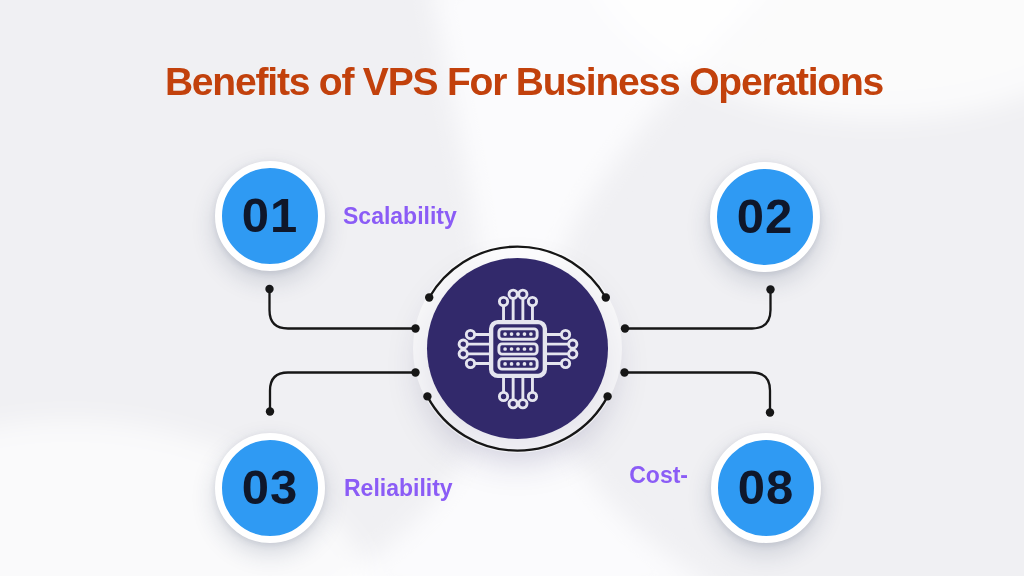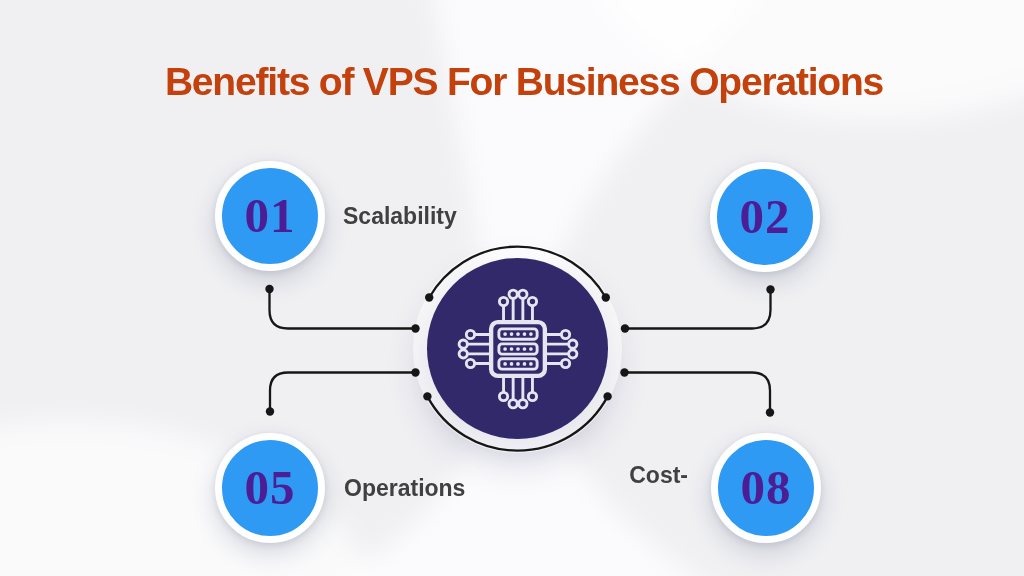--- a/index.html
+++ b/index.html
@@ -23,29 +23,29 @@
     display:flex; align-items:center; justify-content:center;
     box-shadow:0 0 0 14px rgba(255,255,255,0.55), 0 18px 38px rgba(44,38,100,0.25);
   }
   .badge {
     position:absolute; width:96px; height:96px; border-radius:50%;
     background:#2f9af3; border:7px solid #ffffff; z-index:3;
     display:flex; align-items:center; justify-content:center;
     box-shadow:0 10px 24px rgba(40,55,90,0.18), 0 2px 6px rgba(40,55,90,0.12);
   }
   .badge span {
-    color:#4c1d95; font-size:49px; font-weight:bold; letter-spacing:1px;
-    line-height:1; transform:translateY(-1px);font-family:Liberation Serif, serif;
+    color:#0f172a; font-size:49px; font-weight:bold; letter-spacing:1px;
+    line-height:1; transform:translateY(-1px);
   }
   .badge-01 { left:215px; top:161px; }
   .badge-02 { left:710px; top:162px;text-align:center; }
   .badge-03 { left:215px; top:433px; }
   .badge-04 { left:711px; top:433px; }
   .step-label {
-    position:absolute; z-index:3; color:#404040;
+    position:absolute; z-index:3; color:#8b5cf6;
     font-size:23px; font-weight:bold; line-height:25px;
   }
   .label-01 { left:343px; top:204px; }
   .label-02 { left:877px; top:205px; }
   .label-03 { left:344px; top:476px; }
   .label-04 { right:336px; top:463px; text-align:right; }
 </style>
 </head>
 <body>
 
@@ -159,26 +159,26 @@
     </g>
   </svg>
 
   <div class="badge badge-01">
     <span>01</span>
   </div>
   <div class="badge badge-02">
     <span>02</span>
   </div>
   <div class="badge badge-03">
-    <span>05</span>
+    <span>03</span>
   </div>
   <div class="badge badge-04">
     <span>08</span>
   </div>
 
   <div class="step-label label-01">Scalability</div>
   <div class="step-label label-02"></div>
-  <div class="step-label label-03">Operations</div>
+  <div class="step-label label-03">Reliability</div>
   <div class="step-label label-04">
     <span>Cost-</span><br>
   </div>
 
 </div>
 
 </body></html>

